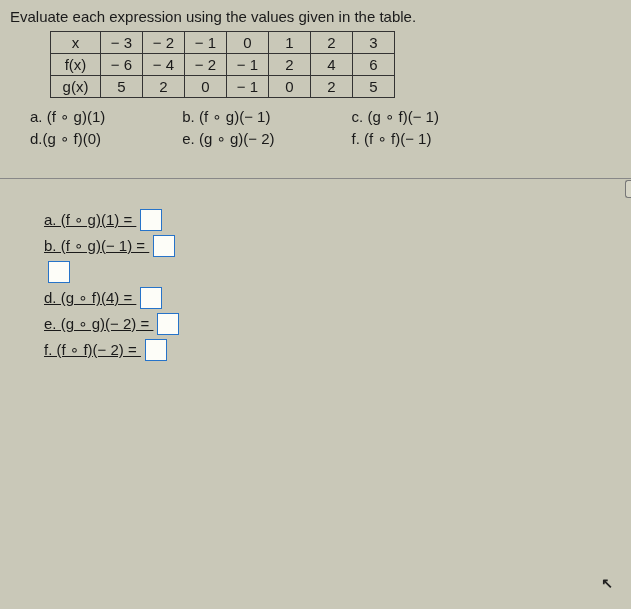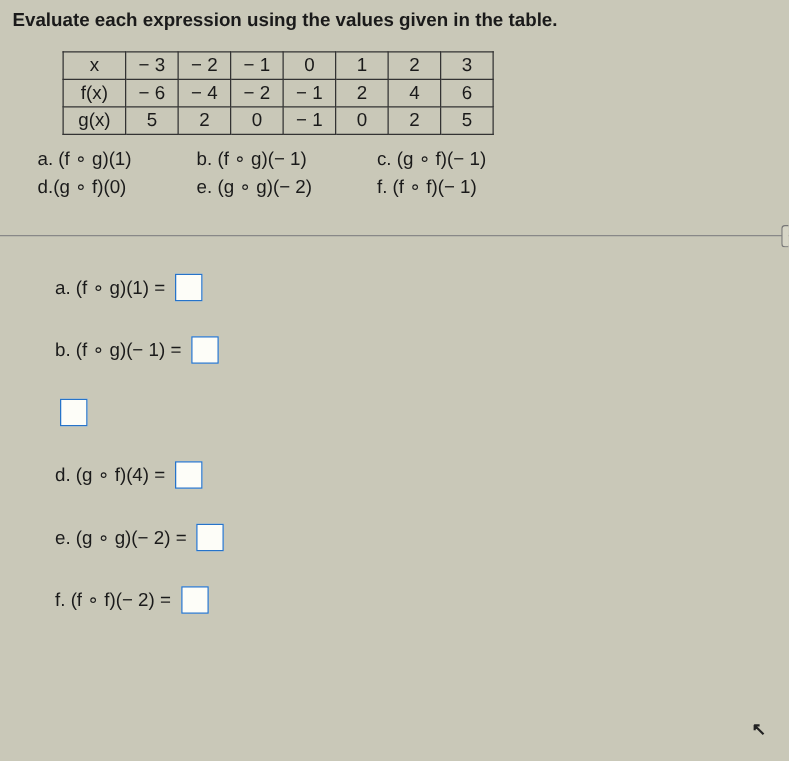--- a/index.html
+++ b/index.html
@@ -6,45 +6,45 @@
     body {
       width: 631px;
       height: 609px;
       background: #c9c8b8;
       font-family: Arial, sans-serif;
       font-size: 15px;
       color: #1a1a1a;
       padding: 8px 10px;
       position: relative;
     }
-    .instruction { margin-bottom: 16px; font-size: 15px; font-weight: bold; }
+    .instruction { margin-bottom: 6px; font-size: 15px; }
     .table-wrap { margin-left: 40px; margin-bottom: 10px; }
     table { border-collapse: collapse; }
     td {
       border: 1px solid #333;
       padding: 2px 8px;
       text-align: center;
       min-width: 42px;
       height: 22px;
       font-size: 15px;
     }
     td.hdr { text-align: center; font-weight: normal; min-width: 50px; }
     .problems-row {
       display: flex;
       margin-left: 20px;
       margin-bottom: 30px;
-      gap: 52px;
+      gap: 77px;
     }
     .col { display: flex; flex-direction: column; gap: 4px; }
     .col > div { font-size: 15px; }
     .divider {
       border-top: 1px solid #888;
       margin: 10px -10px 30px -10px;
     }
-    .answers { margin-left: 34px; display: flex; flex-direction: column; gap: 28px; }
+    .answers { margin-left: 34px; display: flex; flex-direction: column; gap: 4px; text-decoration: underline; }
     .answer-line { display: flex; align-items: center; font-size: 15px; }
     .answer-line .lbl { white-space: pre; }
     .input-box {
       display: inline-block;
       width: 22px;
       height: 22px;
       border: 1px solid #2673c9;
       background: #fdfdf8;
       margin-left: 4px;
     }

